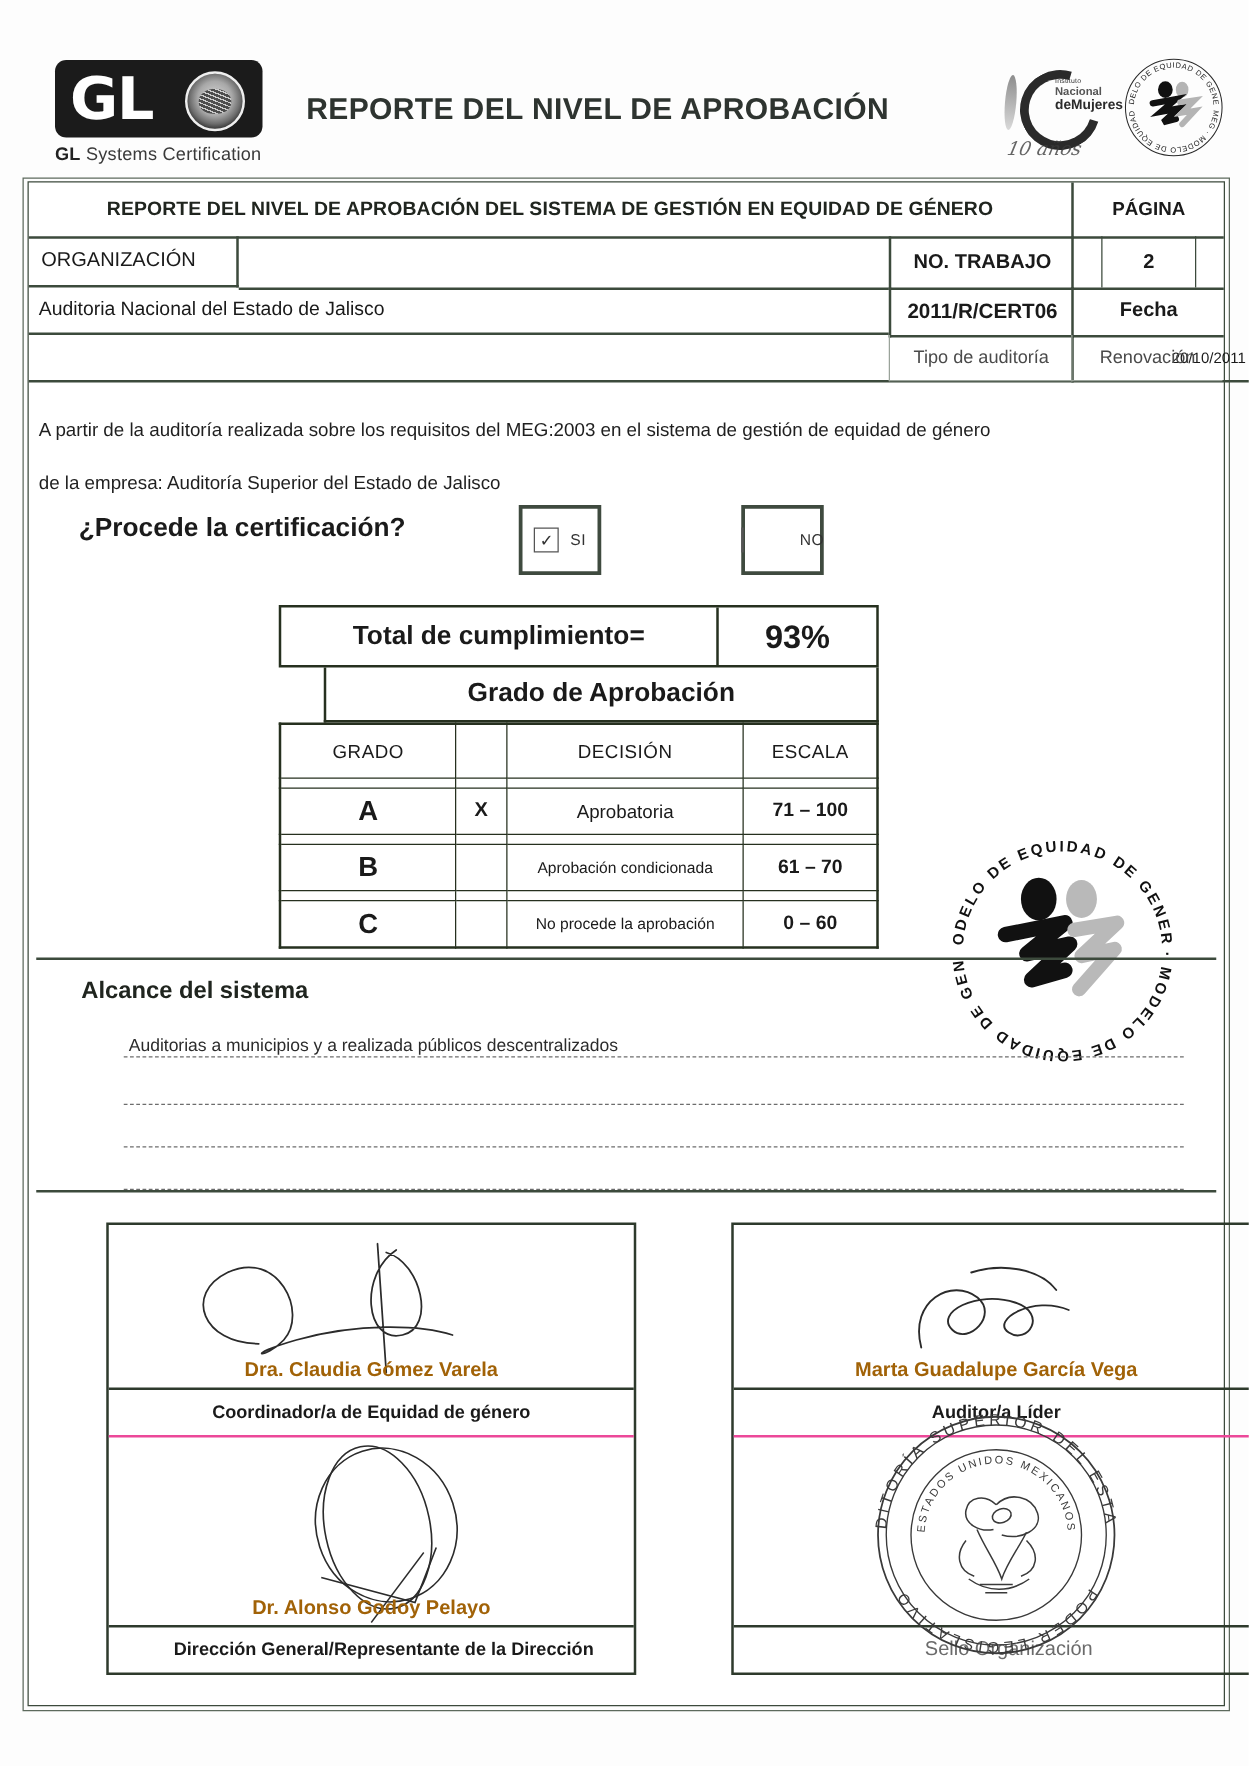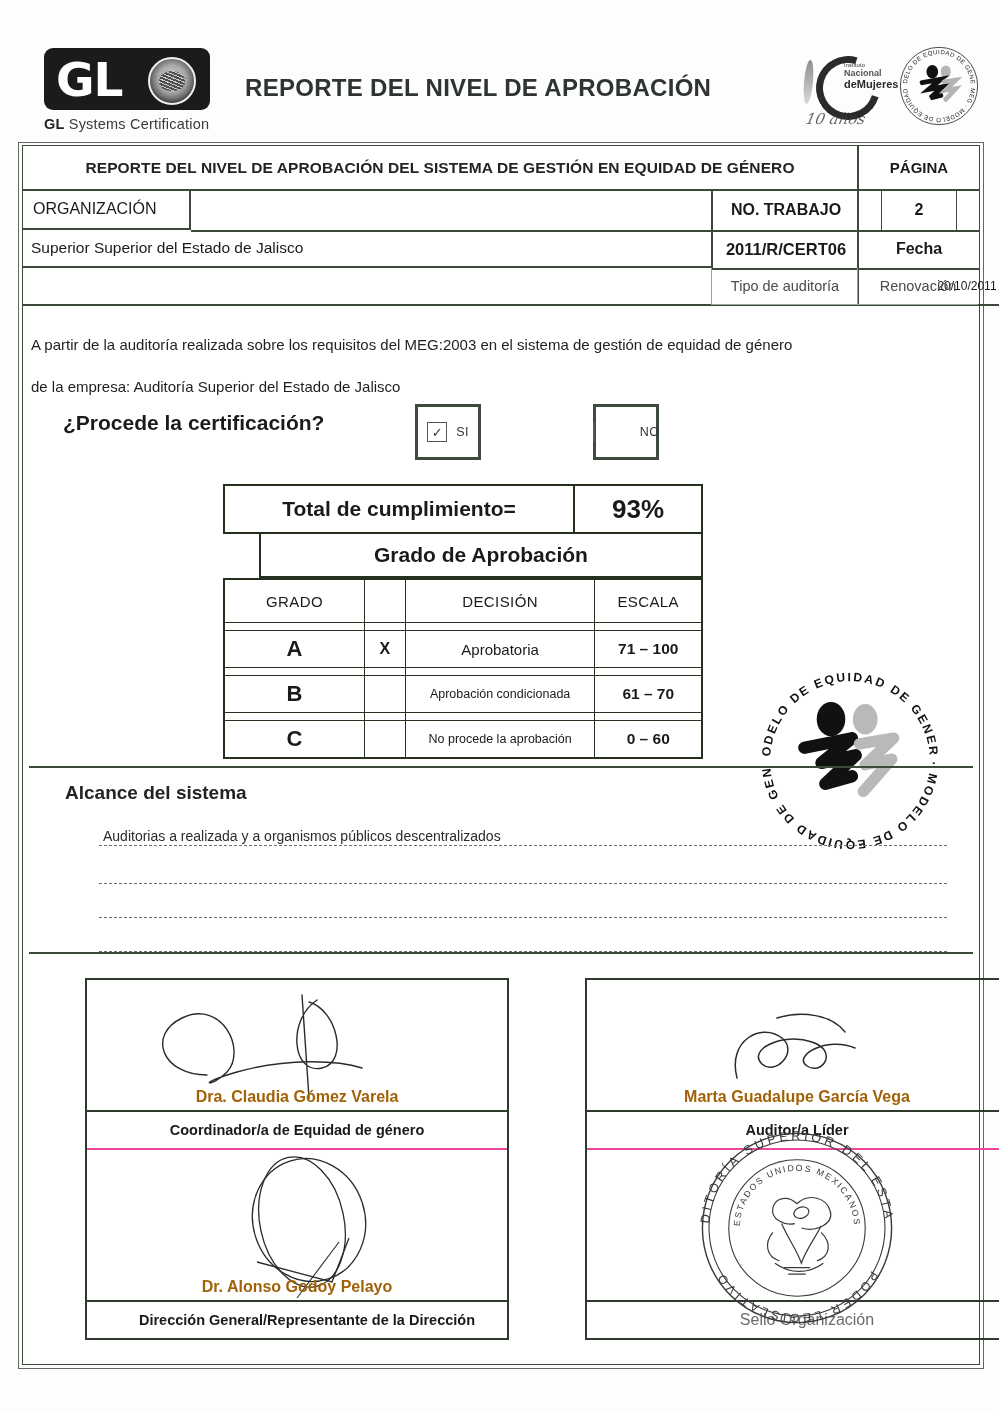--- a/index.html
+++ b/index.html
@@ -214,21 +214,21 @@
     <div class="pagina-sub">
       <div class="ps-l"></div>
       <div class="ps-m">2</div>
       <div class="ps-r"></div>
     </div>
 
     <div class="org-label">ORGANIZACIÓN</div>
     <div class="org-blank"></div>
     <div class="nt-label">NO. TRABAJO</div>
 
-    <div class="org-value">Superior Superior del Estado de Jalisco</div>
+    <div class="org-value">Auditoria Nacional del Estado de Jalisco</div>
     <div class="nt-value">2011/R/CERT06</div>
     <div class="fecha-label">Fecha</div>
 
     <div class="hr-under"></div>
     <div class="fecha-value">20/10/2011</div>
     <div class="ta-label">Tipo de auditoría</div>
     <div class="ta-value" style="top:122px;height:36px;border-bottom:1.5px solid #9aa39a;">Renovación</div>
 
     <div class="para">
       <span class="l2">A partir de la auditoría realizada sobre los  requisitos del MEG:2003 en el sistema de gestión de equidad de género</span>
@@ -315,21 +315,21 @@
       <path d="M26,26 A36,36 0 1 0 84,74 A31,31 0 1 1 26,26 Z" fill="#111"></path>
       <ellipse cx="45" cy="28" rx="7.5" ry="9" fill="#111"></ellipse>
       <ellipse cx="63" cy="28" rx="6.5" ry="8" fill="#b9b9b9"></ellipse>
       <path d="M31,43 L56,38 L40,51 L58,47 L42,62 L56,58" stroke="#111" stroke-width="6.5" fill="none" stroke-linecap="round" stroke-linejoin="round"></path>
       <path d="M60,41 L78,38 L63,52 L77,49 L62,66" stroke="#b9b9b9" stroke-width="6" fill="none" stroke-linecap="round" stroke-linejoin="round"></path>
     </svg>
 
     <div class="alcance">
       <div class="alcance-title">Alcance del sistema</div>
       <div class="dotline dl1">
-        <span class="dl-text">Auditorias a realizada y a organismos públicos descentralizados</span>
+        <span class="dl-text">Auditorias a municipios y a realizada públicos descentralizados</span>
       </div>
       <div class="dotline dl2">
         <span class="dl-text"></span>
       </div>
       <div class="dotline dl3">
         <span class="dl-text"></span>
       </div>
       <div class="dotline dl4">
         <span class="dl-text"></span>
       </div>

